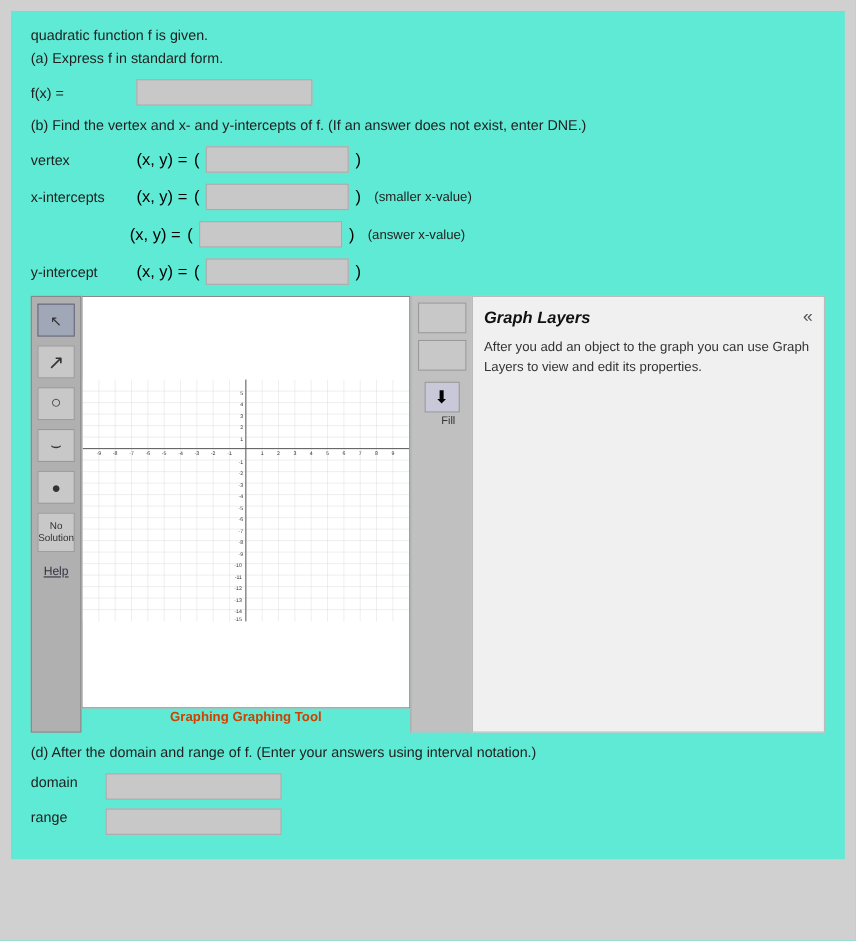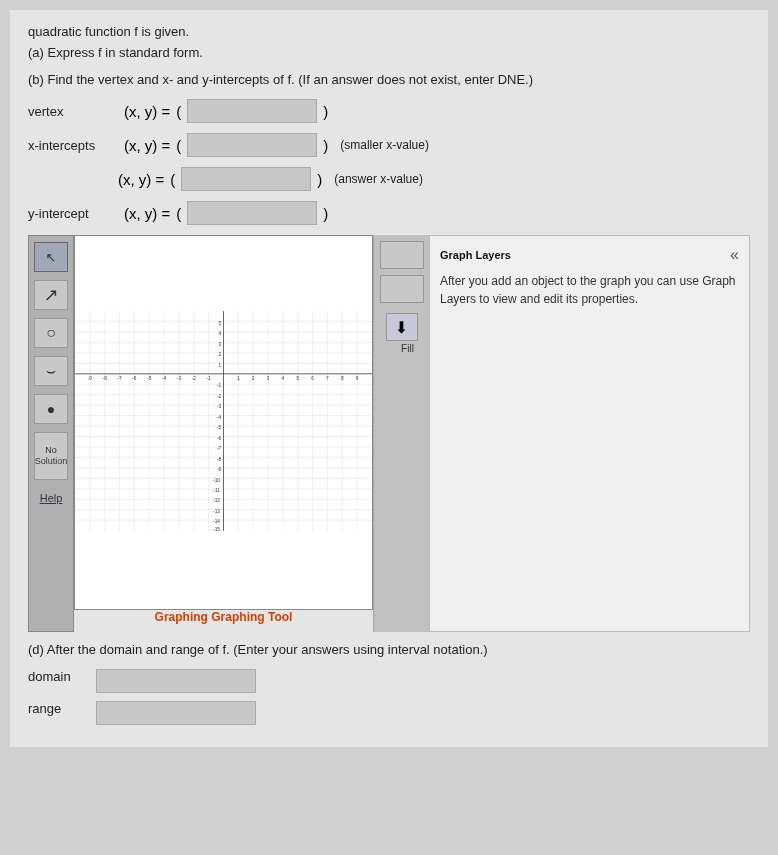--- a/index.html
+++ b/index.html
@@ -5,21 +5,21 @@
     * { box-sizing: border-box; margin: 0; padding: 0; }
     body {
       font-family: Arial, sans-serif;
       font-size: 14px;
       background: #d0d0d0;
       padding: 10px;
       width: 778px;
       min-height: 855px;
     }
     .page {
-      background: #e5e5e5;
+      background: #5eead4;
       padding: 14px 18px;
       width: 100%;
     }
     .intro-text {
       font-size: 13px;
       color: #222;
       margin-bottom: 6px;
     }
     .function-display {
       font-size: 15px;
@@ -84,21 +84,21 @@
       color: #333;
     }
     .tool-btn.active {
       background: #a0a8b8;
       border-color: #667;
     }
     .tool-btn-no-sol {
       font-size: 9px;
       text-align: center;
       line-height: 1.2;
-      height: 48px;
+      height: 36px;
     }
     .graph-canvas-wrap {
       flex: 1;
       position: relative;
       background: #fff;
       border: 1px solid #888;
       overflow: hidden;
     }
     .graph-canvas {
       width: 100%;
@@ -117,23 +117,24 @@
       padding: 10px 10px;
       flex: 1;
     }
     .graph-layers-header {
       display: flex;
       justify-content: space-between;
       align-items: center;
       margin-bottom: 8px;
     }
     .graph-layers-title {
-      font-size: 11px;
+      font-size: 15px;
       font-weight: bold;
       color: #111;
+      font-style: italic;
     }
     .graph-layers-collapse {
       font-size: 16px;
       cursor: pointer;
       color: #555;
     }
     .graph-layers-desc {
       font-size: 12px;
       color: #333;
       line-height: 1.5;
@@ -212,20 +213,24 @@
     }
   </style>
 </head>
 <body>
 
 <div class="page">
 
   <div class="intro-text">quadratic function f is given.</div>
 
   <div class="part-label section-gap">(a) Express f in standard form.</div>
+  <div class="answer-row">
+    <label>f(x) =</label>
+    <div class="answer-box answer-box-wide"></div>
+  </div>
 
   <div class="part-label section-gap">(b) Find the vertex and x- and y-intercepts of f. (If an answer does not exist, enter DNE.)</div>
 
   <div class="answer-row">
     <label>vertex</label>
     <span class="paren">(x, y) =</span>
     <span class="paren">(</span>
     <div class="answer-box"></div>
     <span class="paren">)</span>
   </div>

